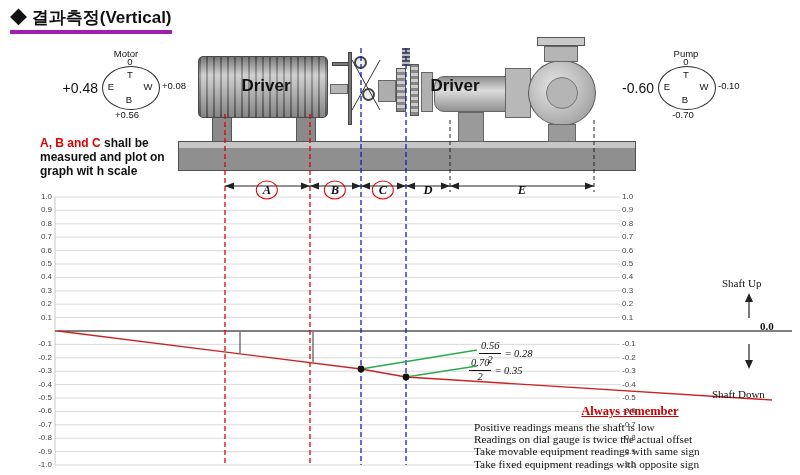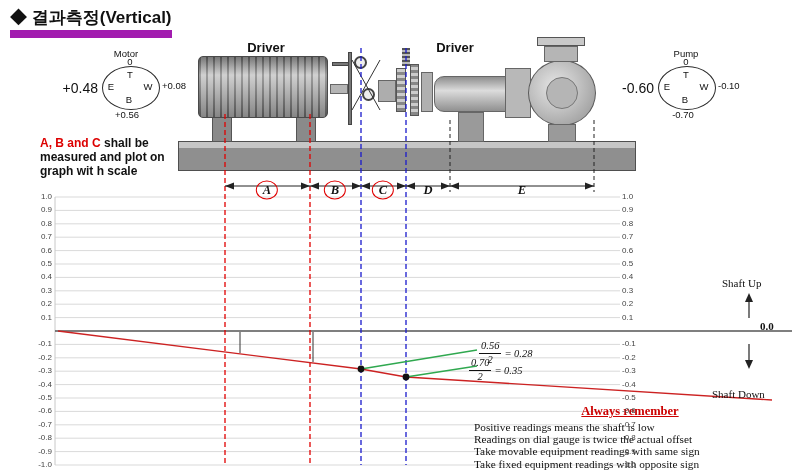--- a/index.html
+++ b/index.html
@@ -1,21 +1,21 @@
 <!DOCTYPE html>
 <html><head>
 <meta charset="utf-8">
 <style>
   html,body{margin:0;padding:0;background:#fff;}
   #page{position:relative;width:800px;height:475px;background:#fff;overflow:hidden;
         font-family:"Liberation Sans",sans-serif;}
 
   
   #title{position:absolute;left:10px;top:6px;font-size:17px;font-weight:800;color:#111;
-         border-bottom:8px solid #a21caf;padding-bottom:1px;z-index:3;}
+         border-bottom:4px solid #a21caf;padding-bottom:1px;z-index:3;}
 
   
   .mach{position:absolute;box-sizing:border-box;}
   #base{left:178px;top:141px;width:458px;height:30px;border:1px solid #4f4f4f;
         background:linear-gradient(180deg,#c6c6c6 0 22%,#8f8f8f 22% 100%);}
   #motor-body{left:198px;top:56px;width:130px;height:62px;border:1px solid #4a4a4a;border-radius:5px;
         background:linear-gradient(180deg,rgba(40,40,40,.45) 0%,rgba(255,255,255,.35) 30%,rgba(40,40,40,.35) 100%),
                    repeating-linear-gradient(90deg,#6a6a6a 0 2px,#b8b8b8 2px 7px);}
   .motor-foot{top:116px;width:20px;height:26px;background:#8a8a8a;border:1px solid #555;}
   #motor-shaft{left:330px;top:84px;width:18px;height:10px;background:#b5b5b5;border:1px solid #666;}
@@ -41,21 +41,21 @@
   #overlay{position:absolute;left:0;top:0;z-index:2;pointer-events:none;}
   .dash-red{stroke:#e00000;stroke-width:1.3;stroke-dasharray:5 3;}
   .dash-blue{stroke:#1a1acc;stroke-width:1.3;stroke-dasharray:5 3;}
   .dash-black{stroke:#222;stroke-width:1;stroke-dasharray:4 3;}
 
   
   .lbl{position:absolute;z-index:3;white-space:nowrap;transform:translateX(-50%);
        font-size:9.5px;color:#111;}
   .lblL{position:absolute;z-index:3;white-space:nowrap;font-size:9.5px;color:#111;}
   .lblR{position:absolute;z-index:3;width:36px;text-align:right;font-size:14px;color:#111;}
-  .equip-lbl{position:absolute;z-index:3;transform:translateX(-50%);font-size:13px;font-weight:bold;color:#111;}
+  .equip-lbl{position:absolute;z-index:3;transform:translateX(-50%);font-size:17px;font-weight:bold;color:#111;margin-top:36px;}
   .dial-ellipse{position:absolute;z-index:1;border:1.5px solid #2a2a2a;border-radius:50%;}
 
   #note{position:absolute;left:40px;top:137px;width:136px;z-index:3;
         font-size:12px;font-weight:bold;line-height:1.15;color:#111;}
   .note-red{color:#dd0000;}
 
   .dim-label{position:absolute;top:190px;transform:translate(-50%,-50%);z-index:3;
         font:italic bold 12.5px "Liberation Serif",serif;color:#111;background:transparent;}
   .circled{border:1.7px solid #e00000;border-radius:50%;padding:1px 6px;}
 

